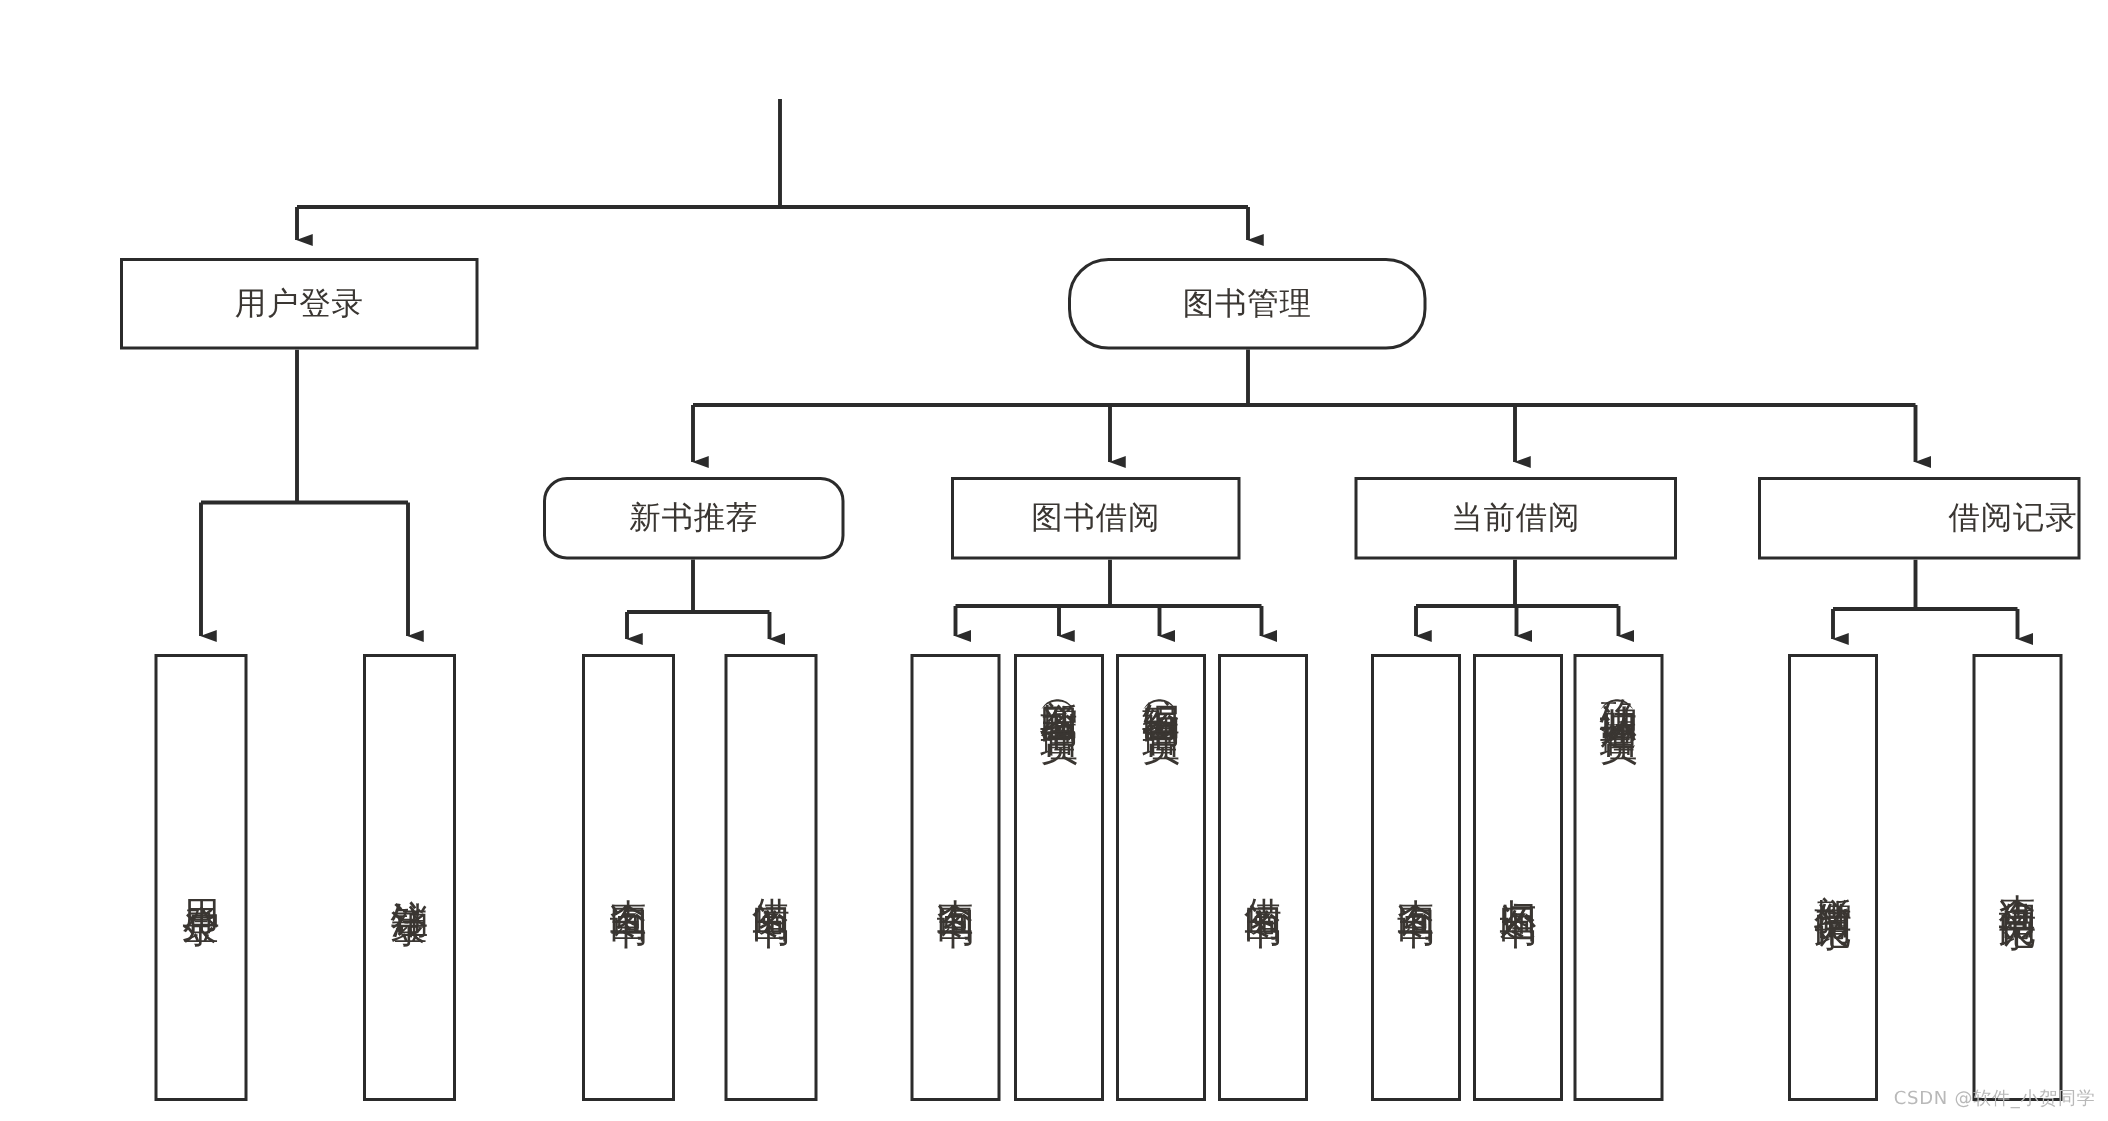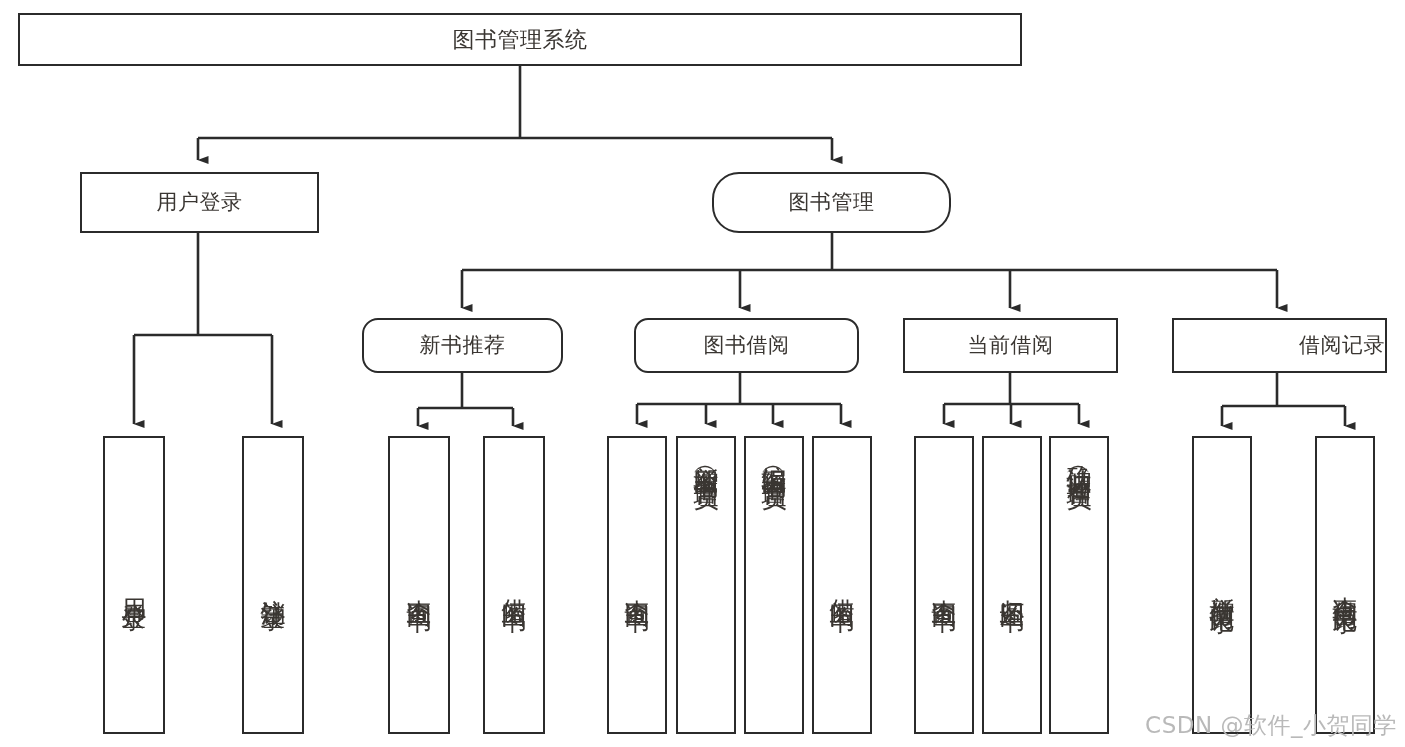--- a/index.html
+++ b/index.html
@@ -63,21 +63,21 @@
     white-space: pre;
   }
   .node.vertical.centered {
     align-items: center;
     padding-top: 0;
   }
   #watermark {
     position: absolute;
     right: 8px;
     bottom: 6px;
-    font-size: 23px;
+    font-size: 12px;
     color: #b9b9b9;
     letter-spacing: 0.5px;
     user-select: none;
   }
 </style>
 </head>
 <body>
 
 <div id="diagram-root">
 
@@ -124,35 +124,32 @@
       <path d="M 1011,404 L 1011,424" marker-end="url(#arrowhead)"></path>
       <path d="M 1079,404 L 1079,424" marker-end="url(#arrowhead)"></path>
 
       <path d="M 1277,373 L 1277,406"></path>
       <path d="M 1222,406 L 1345,406"></path>
       <path d="M 1222,406 L 1222,426" marker-end="url(#arrowhead)"></path>
       <path d="M 1345,406 L 1345,426" marker-end="url(#arrowhead)"></path>
     </g>
   </svg>
 
-  <div class="node root horizontal" style="left:18px; top:13px; width:1004px; height:53px;">
-    <span class="label">图书管理系统</span>
-  </div>
 
   <div class="node horizontal" style="left:80px; top:172px; width:239px; height:61px;">
     <span class="label">用户登录</span>
   </div>
   <div class="node horizontal" style="left:712px; top:172px; width:239px; height:61px;border-radius:27px;">
     <span class="label">图书管理</span>
   </div>
 
   <div class="node horizontal" style="left:362px; top:318px; width:201px; height:55px;border-radius:16px;">
     <span class="label">新书推荐</span>
   </div>
-  <div class="node horizontal" style="left:634px; top:318px; width:225px; height:55px;border-radius:14px;">
+  <div class="node horizontal" style="left:634px; top:318px; width:193px; height:55px;">
     <span class="label">图书借阅</span>
   </div>
   <div class="node horizontal" style="left:903px; top:318px; width:215px; height:55px;">
     <span class="label">当前借阅</span>
   </div>
   <div class="node horizontal" style="left:1172px; top:318px; width:215px; height:55px;justify-content:flex-end;">
     <span class="label">借阅记录</span>
   </div>
 
   <div class="node vertical centered" style="left:103px; top:436px; width:62px; height:298px;">

